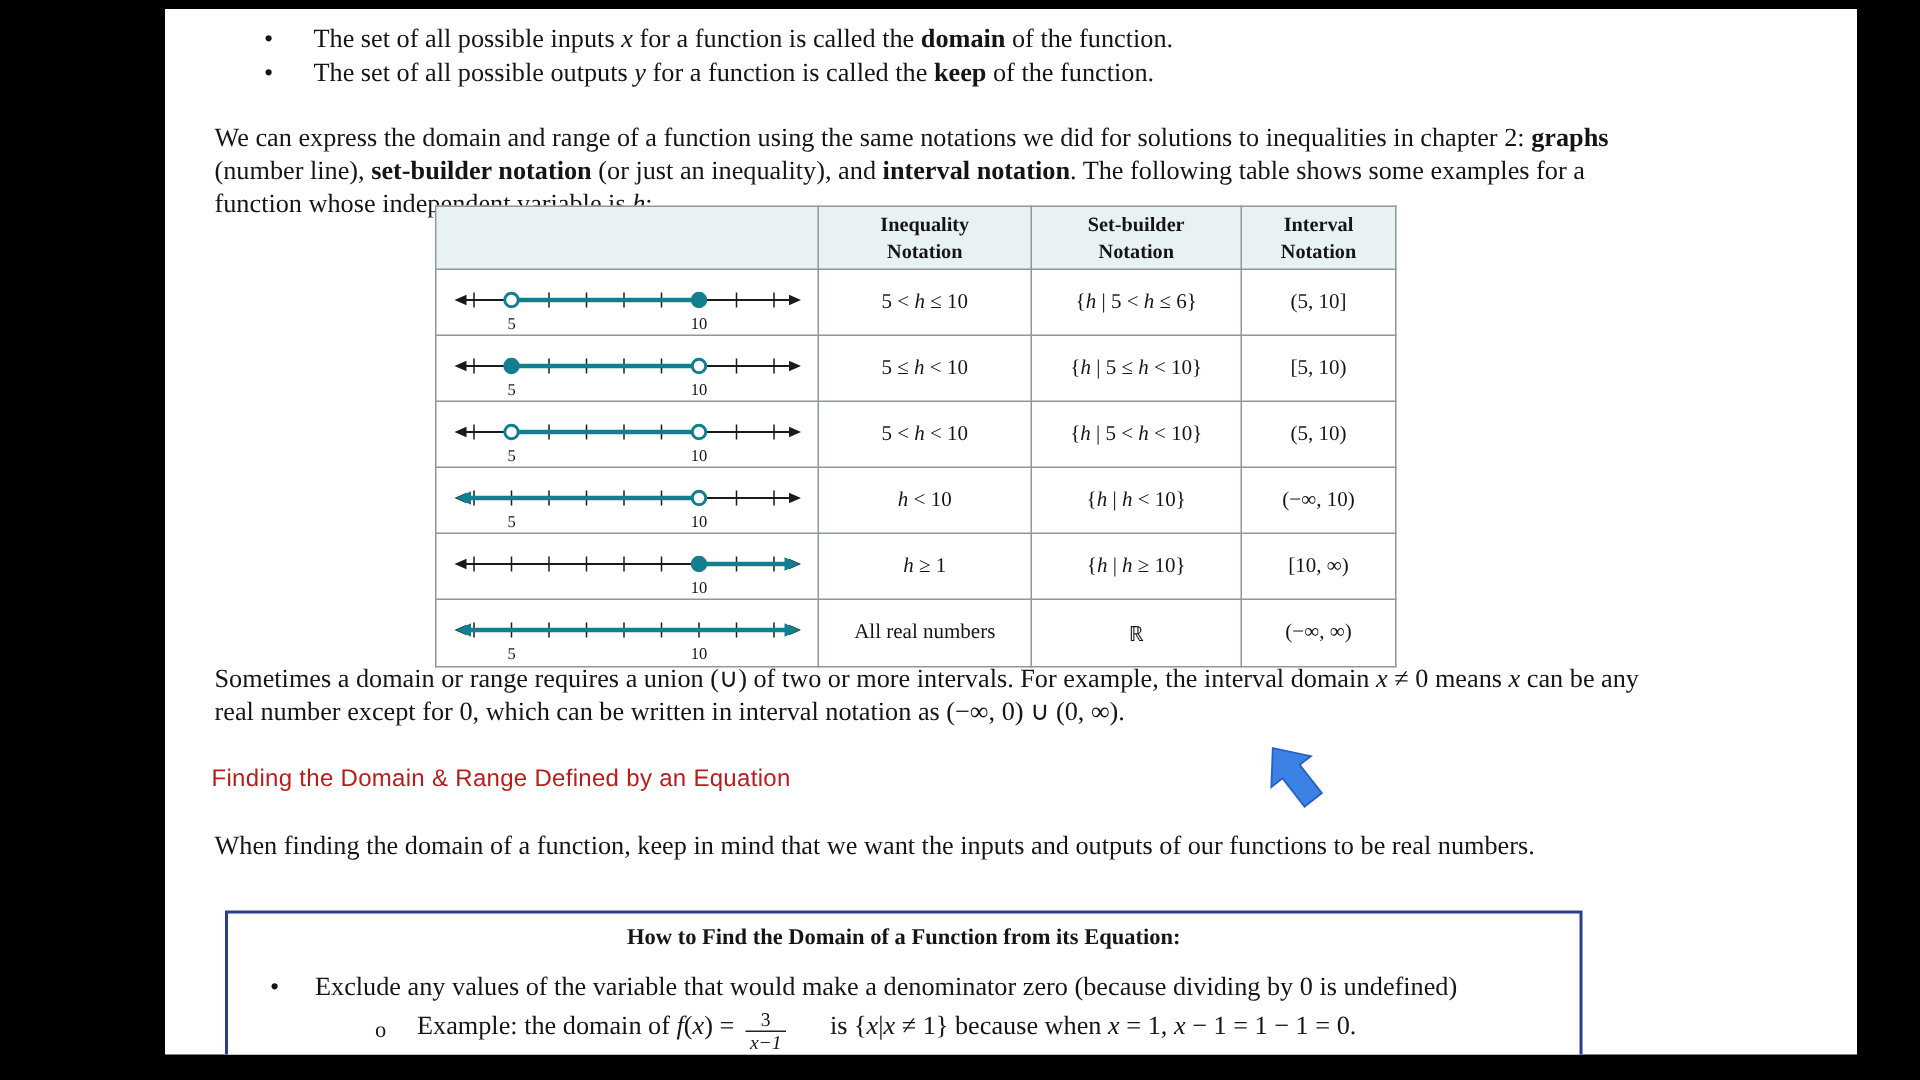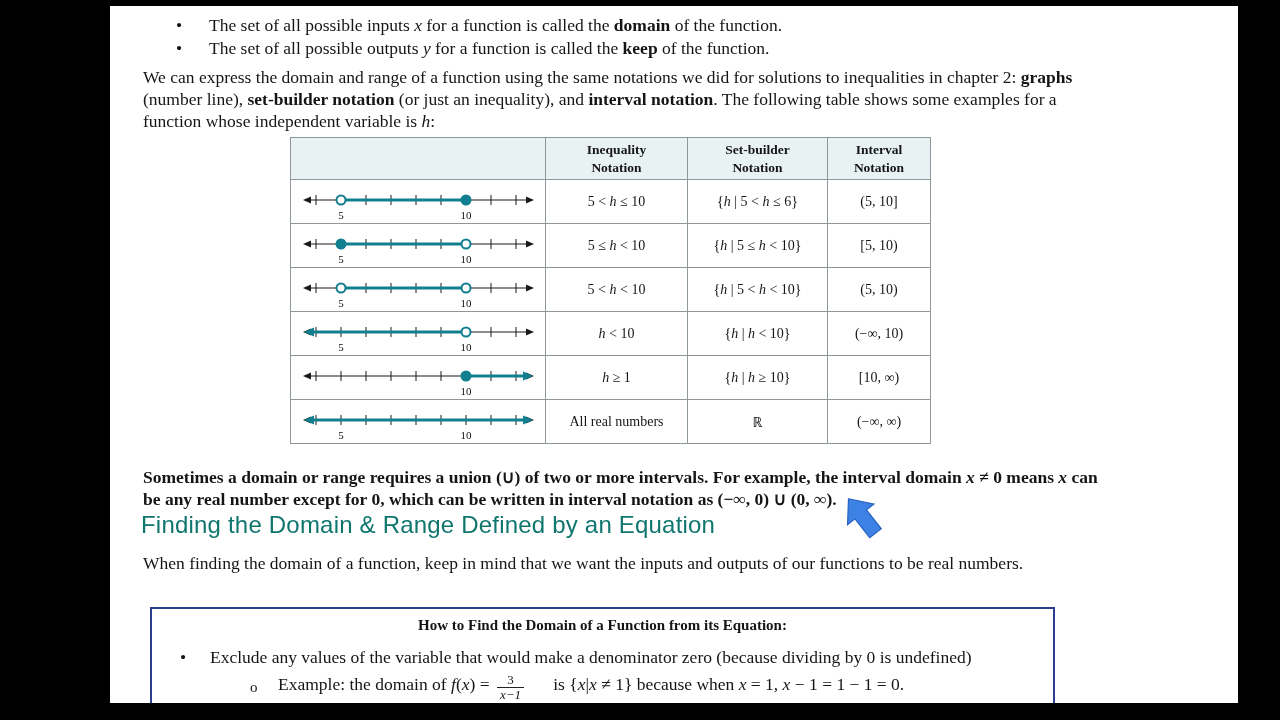--- a/index.html
+++ b/index.html
@@ -12,35 +12,35 @@
   }
   .i { font-style:italic; }
   .b { font-weight:bold; }
 
   #bullets { position:absolute; top:7px; left:66px; margin:0; padding:0; list-style:none;
     font-size:17.5px; line-height:1.28; width:980px; }
   #bullets li { display:flex; margin:1px 0; }
   .dot { flex:0 0 33px; width:33px; }
 
   .p { position:absolute; font-size:17.5px; line-height:1.27; margin:0; }
-  #para-notations { top:60px;  left:33px; width:952px; }
-  #para-union     { top:460px; left:33px; width:958px;font-weight:bold; }
+  #para-notations { top:74px;  left:33px; width:952px; }
+  #para-union     { top:435px; left:33px; width:958px; }
   #para-when      { top:546px; left:33px; width:952px; }
 
   #notation-table { position:absolute; top:131px; left:180px; border-collapse:collapse; background:#fff; }
   #notation-table th, #notation-table td { border:1px solid #8e989b; }
   #notation-table th { background:#e8f2f2; font-size:13.5px; font-weight:bold; height:42px;
     padding:2px 6px; line-height:1.3; }
   #notation-table td { height:44px; text-align:center; font-size:14px; padding:12px 6px; }
   #notation-table td.gcell { padding:0 4px; }
   #notation-table svg { display:block; margin:0 auto; }
 
   #heading { position:absolute; top:505px; left:31px; margin:0;
-    font-family:"Liberation Sans", sans-serif; font-size:24px; font-weight:400;
-    color:#0f766e; letter-spacing:0.2px;text-align:center; }
+    font-family:"Liberation Sans", sans-serif; font-size:16px; font-weight:400;
+    color:#b91c1c; letter-spacing:0.2px;text-align:center; }
 
   #howto-box { position:absolute; top:601px; left:40px; width:905px; height:140px;
     border:2.5px solid #2c3e8f; padding:6px 14px; background:#fff; }
   .box-title { text-align:center; font-weight:bold; font-size:15px; margin-top:2px; }
   .box-bullet { display:flex; margin-top:13px; font-size:17.5px; }
   .box-bullet .dot { flex:0 0 30px; margin-left:14px; }
   .box-sub { display:flex; margin-top:5px; font-size:17.5px; align-items:center; }
   .box-sub .marker { flex:0 0 28px; margin-left:84px; font-size:15px; }
 
   .frac { display:inline-block; vertical-align:-9px; text-align:center; line-height:1.05; margin:0 3px; }

